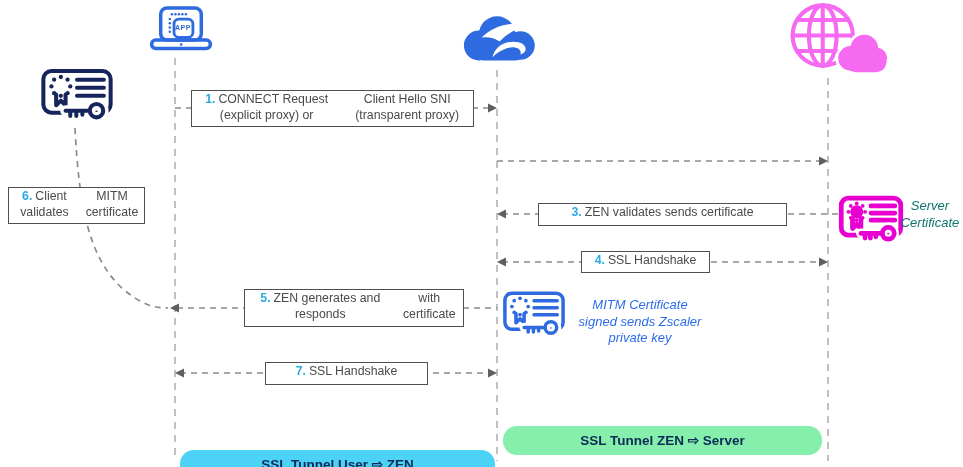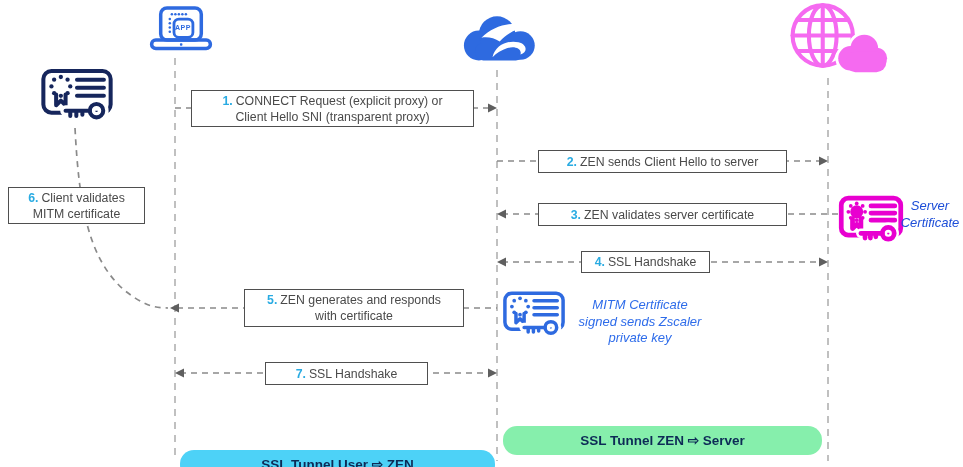--- a/index.html
+++ b/index.html
@@ -8,27 +8,27 @@
     font-family:"Liberation Sans", sans-serif;
   }
   svg{display:block;}
   .abs{position:absolute;}
   
   #connectors{position:absolute;left:0;top:0;}
   
   .msgbox{
     position:absolute;background:#ffffff;border:1.5px solid #4f4f4f;
     color:#4a4a4a;font-size:12.3px;line-height:16px;text-align:center;
-    display:flex;flex-direction:column;justify-content:center;box-sizing:border-box;
+    display:flex;flex-direction:row;justify-content:center;box-sizing:border-box;
   }
   .msgbox .num{color:#29abe2;font-weight:bold;margin-right:3px;}
   
   .sidelabel{position:absolute;font-style:italic;text-align:center;font-size:13px;line-height:16.5px;}
   .sidelabel.blue{color:#2e6cea;}
-  .sidelabel.magenta{color:#1d4ed8;}
+  .sidelabel.magenta{color:#0f766e;}
   
   .tunnelbar{
     position:absolute;height:29px;border-radius:14px;
     color:#0d2b56;font-weight:bold;font-size:13.5px;line-height:29px;text-align:center;
   }
   .tunnelbar.cyan{background:#4dd2f7;}
   .tunnelbar.green{background:#86efac;}
   
   .cert-use{stroke-width:6px;}
   .cert-use.thick{stroke-width:8px;}
@@ -168,26 +168,23 @@
   <svg class="abs" style="left:838px;top:194px;color:#e800d0" width="66" height="50" viewBox="0 0 110 84">
     <use href="#cert" class="cert-use thick"></use>
     <circle cx="31" cy="30" r="11" fill="currentColor"></circle>
   </svg>
 
   <div class="msgbox" style="left:191px;top:90px;width:283px;height:37px">
     <div><span class="num">1.</span><span>CONNECT Request (explicit proxy) or</span></div>
     <div>Client Hello SNI (transparent proxy)</div>
   </div>
 
-  <div class="msgbox" style="left:538px;top:150px;width:249px;height:23px">
-    <div><span class="num">2.</span><span>ZEN sends Client Hello to server</span></div>
-  </div>
 
   <div class="msgbox" style="left:538px;top:203px;width:249px;height:23px">
-    <div><span class="num">3.</span><span>ZEN validates server certificate</span></div>
+    <div><span class="num">3.</span><span>ZEN validates sends certificate</span></div>
   </div>
 
   <div class="msgbox" style="left:581px;top:251px;width:129px;height:22px">
     <div><span class="num">4.</span><span>SSL Handshake</span></div>
   </div>
 
   <div class="msgbox" style="left:244px;top:289px;width:220px;height:38px">
     <div><span class="num">5.</span><span>ZEN generates and responds</span></div>
     <div>with certificate</div>
   </div>

